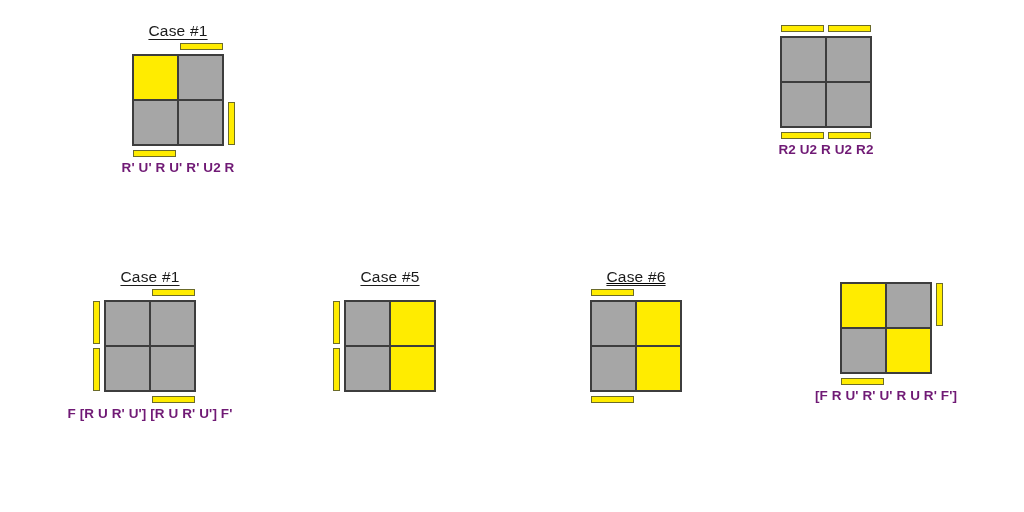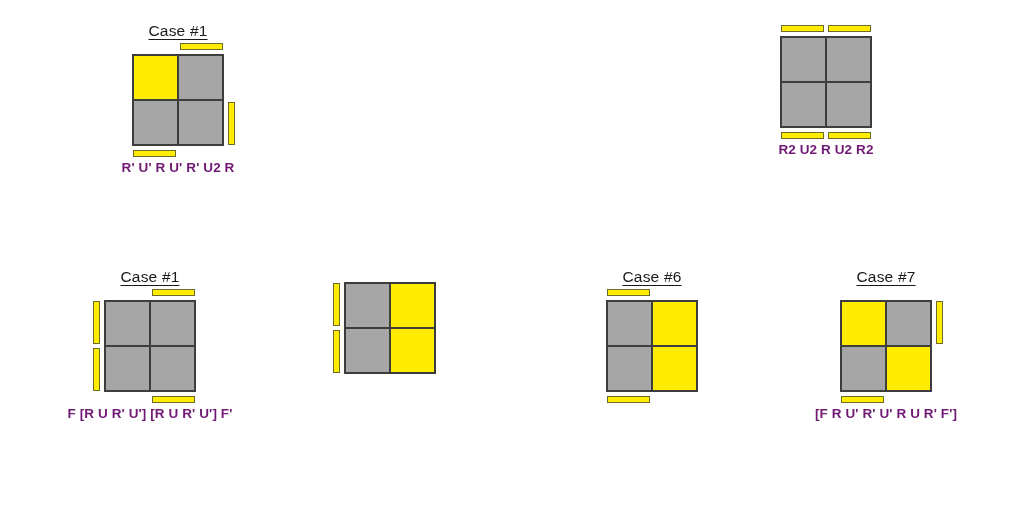--- a/index.html
+++ b/index.html
@@ -159,50 +159,50 @@
           </div>
           <div class="bar v left-top"></div>
           <div class="bar v left-bottom"></div>
           <div class="bar h top-right"></div>
           <div class="bar h bottom-right"></div>
         </div>
       </div>
       <div class="alg">F [R U R' U'] [R U R' U'] F'</div>
     </div>
     <div class="case" style="left: 280px; top: 268px;">
+      <div class="case-title">Case #5</div>
       <div class="cube-wrap">
         <div class="cube">
           <div class="face">
             <div class="cell"></div>
             <div class="cell on"></div>
             <div class="cell"></div>
             <div class="cell on"></div>
           </div>
           <div class="bar v left-top"></div>
           <div class="bar v left-bottom"></div>
         </div>
       </div>
     </div>
-    <div class="case" style="left: 542px; top: 268px;">
+    <div class="case" style="left: 526px; top: 268px; text-decoration: underline;">
       <div class="case-title">Case #6</div>
       <div class="cube-wrap">
         <div class="cube">
           <div class="face">
             <div class="cell"></div>
             <div class="cell on"></div>
             <div class="cell"></div>
             <div class="cell on"></div>
           </div>
           <div class="bar h top-left"></div>
           <div class="bar h bottom-left"></div>
         </div>
       </div>
     </div>
     <div class="case" style="left: 776px; top: 268px;">
-      <div class="case-title">Case #7</div>
       <div class="cube-wrap">
         <div class="cube">
           <div class="face">
             <div class="cell on"></div>
             <div class="cell"></div>
             <div class="cell"></div>
             <div class="cell on"></div>
           </div>
           <div class="bar v right-top"></div>
           <div class="bar h bottom-left"></div>

